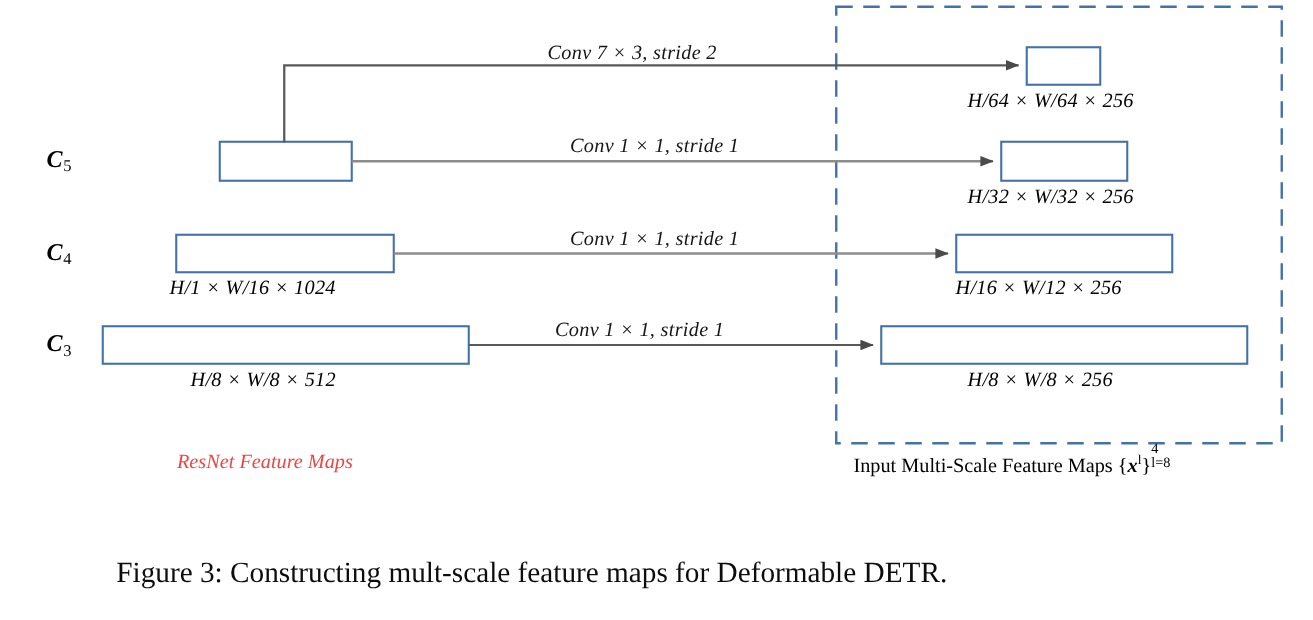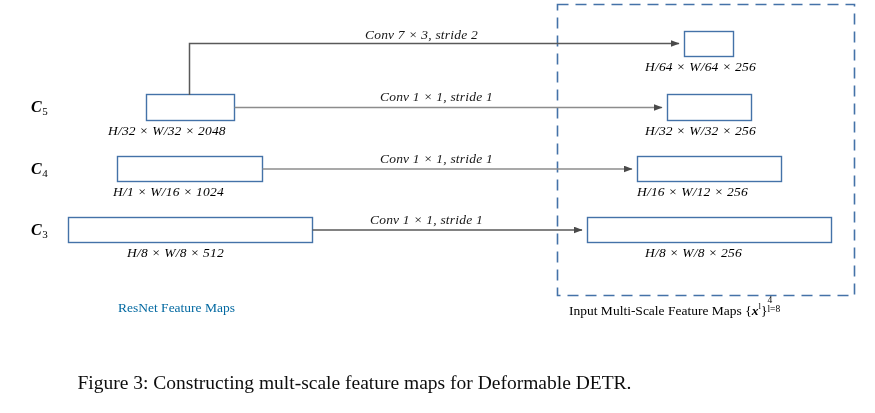--- a/index.html
+++ b/index.html
@@ -57,21 +57,22 @@
     font-style: normal;
     font-weight: normal;
     font-size: 11px;
     vertical-align: -3px;
     margin-left: 0.5px;
   }
   
   .group-caption {
     font-family: "Liberation Sans", "DejaVu Sans", sans-serif;
     font-size: 13px;
-    color: #0369a1;
+    color: #ef4444;
+    font-style: italic;
   }
   .group-caption.serifish {
     font-family: "Liberation Serif", "DejaVu Serif", serif;
     font-size: 13.5px;
   }
   .setexpr {
     font-family: "Liberation Serif", "DejaVu Serif", serif;
     font-size: 13.5px;
   }
   .setexpr .bx {
@@ -151,21 +152,20 @@
   </div>
 
   <div class="txt stage" style="left:31px; top:161px;">
     <span>C</span><span class="sub">4</span>
   </div>
 
   <div class="txt stage" style="left:31px; top:222px;">
     <span>C</span><span class="sub">3</span>
   </div>
 
-  <div class="txt dim" style="left:108px; top:124px;">H/32 × W/32 × 2048</div>
 
   <div class="txt dim" style="left:113px; top:185px;">H/1 × W/16 × 1024</div>
 
   <div class="txt dim" style="left:127px; top:246px;">H/8 × W/8 × 512</div>
 
   <div class="txt dim" style="left:645px; top:60px;">H/64 × W/64 × 256</div>
 
   <div class="txt dim" style="left:645px; top:124px;">H/32 × W/32 × 256</div>
 
   <div class="txt dim" style="left:637px; top:185px;">H/16 × W/12 × 256</div>

